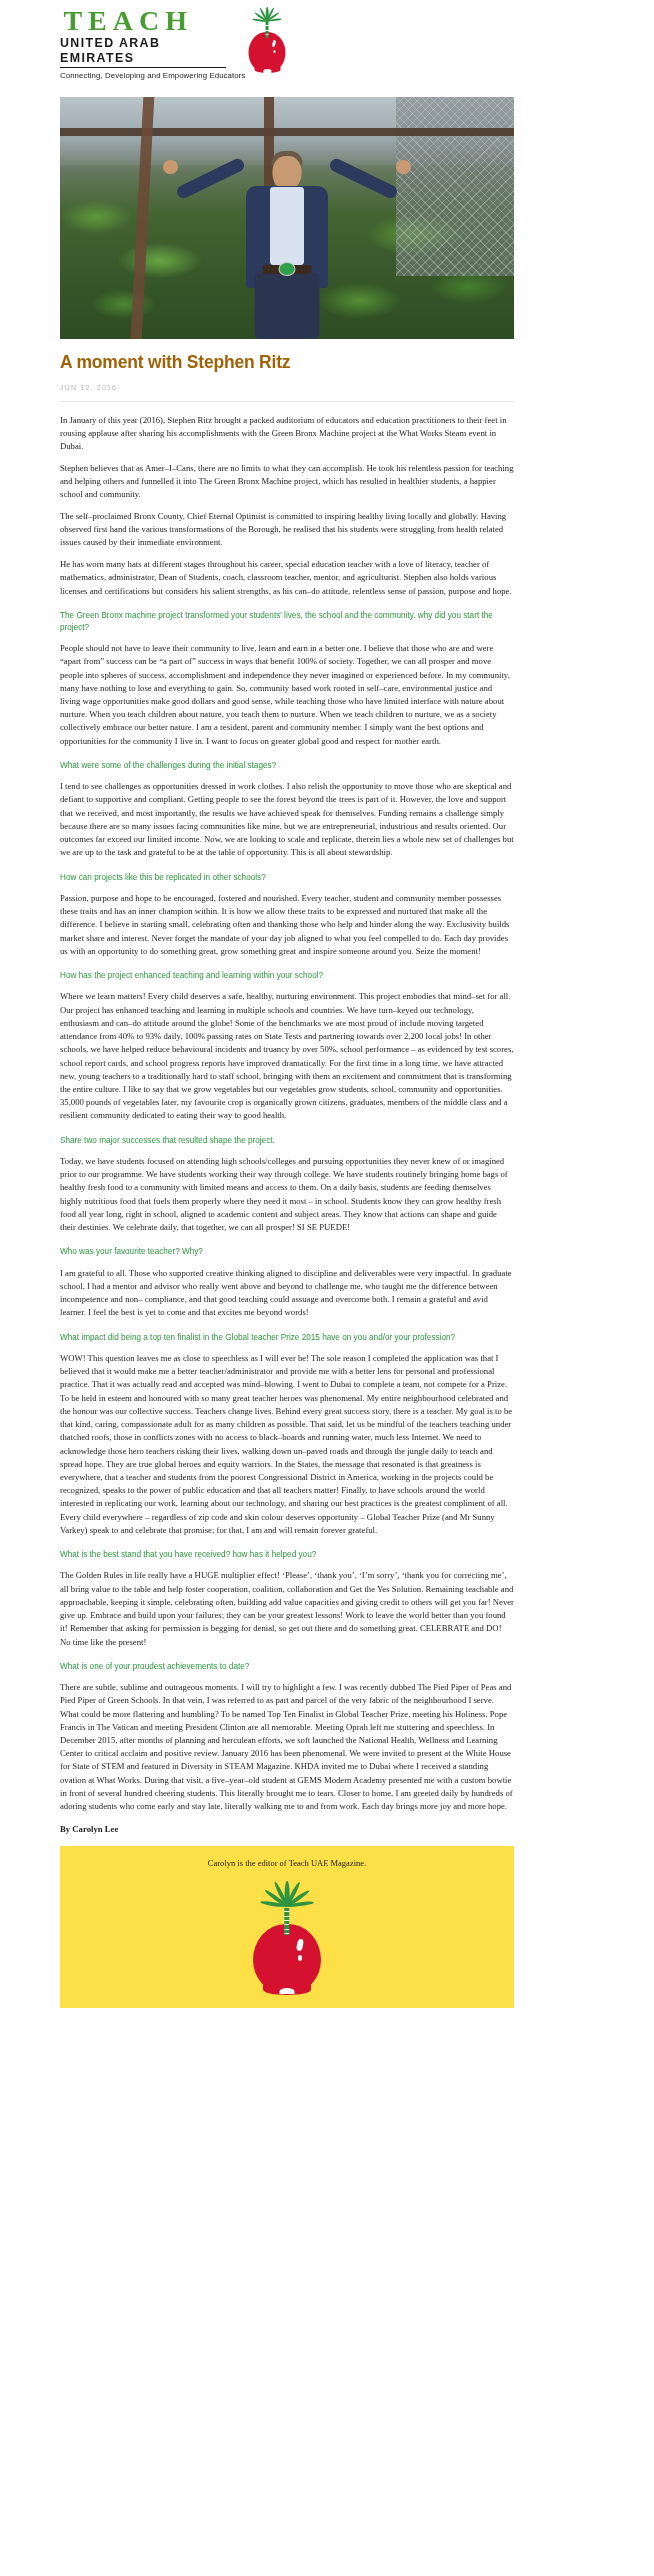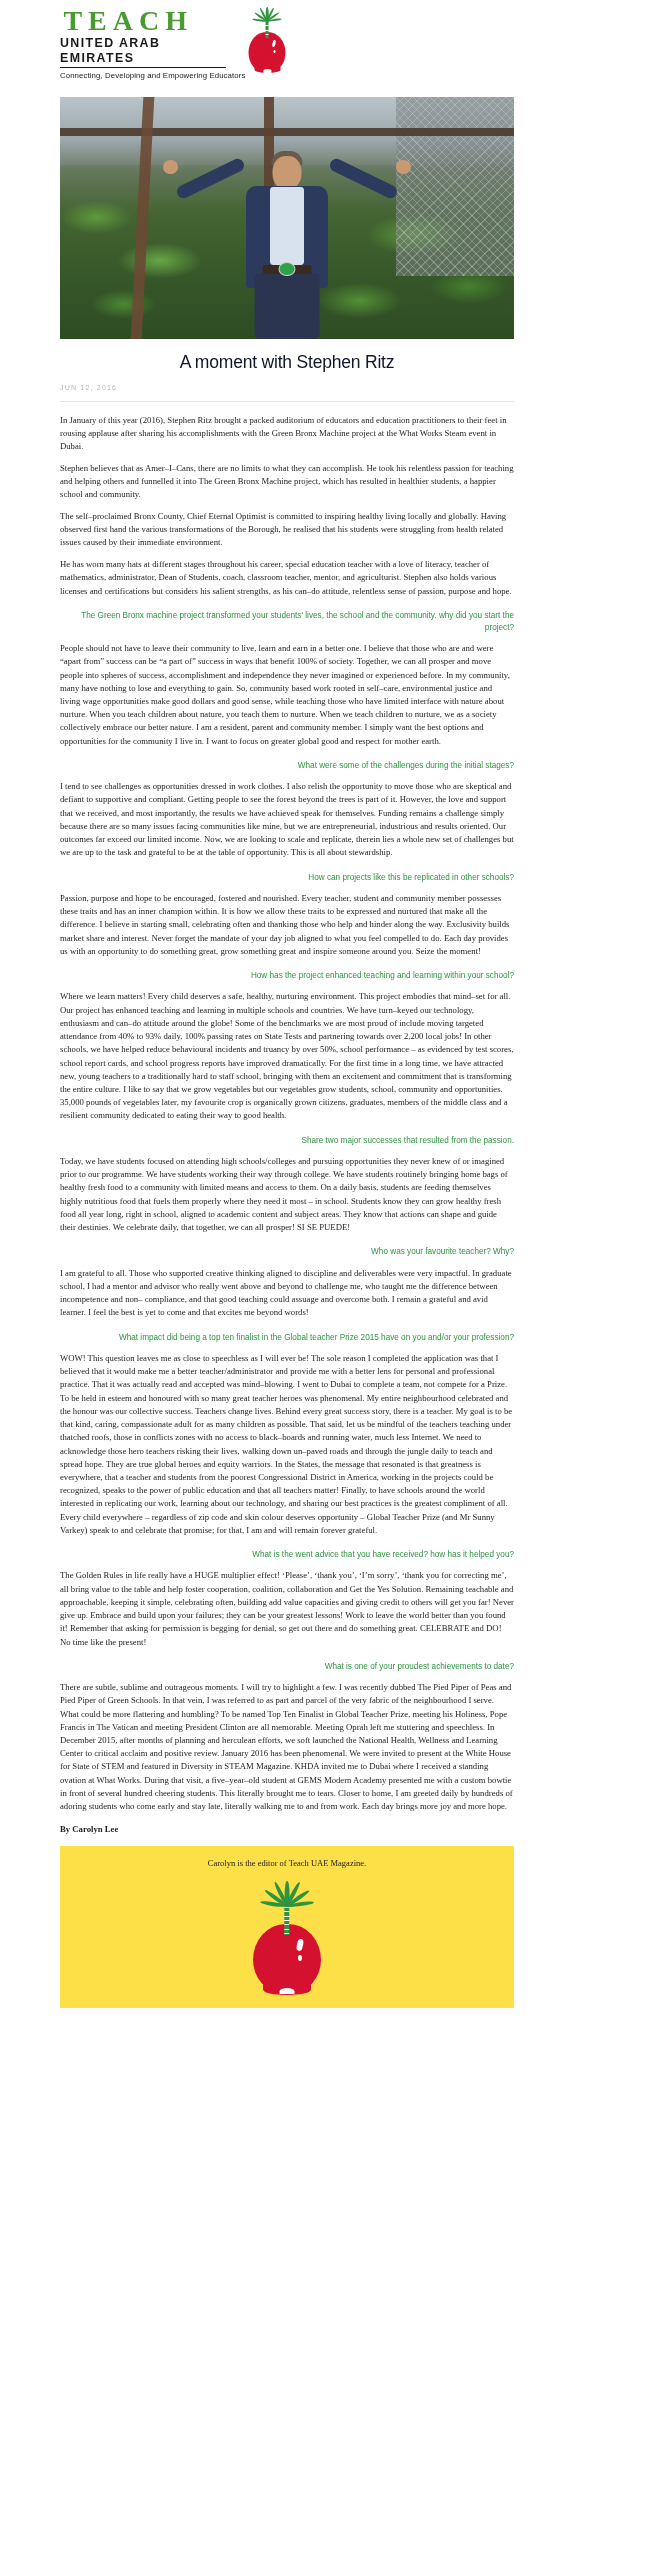--- a/index.html
+++ b/index.html
@@ -152,25 +152,24 @@
   .p-legs {
     position: absolute; left: 50%; transform: translateX(-50%); top: 130px;
     width: 65px; height: 66px; background: #2b3550; border-radius: 5.1px;
   }
 
   
   .article { margin: 0 60px; padding-top: 13.6px; }
   .title {
     font-family: "Liberation Sans", sans-serif;
     font-size: 17.5px;
-    font-weight: normal;
-    color: #0f172a;
+    font-weight: bold;
+    color: #a16207;
     margin: 0 0 10.2px 0;
     letter-spacing: -0.2px;
-    text-align: center;
   }
   .date {
     font-family: "Liberation Sans", sans-serif;
     font-size: 7px;
     letter-spacing: 1.2px;
     color: #b5b5b5;
     margin-bottom: 10.2px;
   }
   .rule { height: 0.9px; background: #e6e6e6; margin: 0 0 12px 0; }
 
@@ -179,21 +178,21 @@
     line-height: 1.52;
     margin: 0 0 8.5px 0;
     text-align: left;
     color: #242424;
   }
   h3.q {
     font-family: "Liberation Sans", sans-serif;
     color: #2f9440;
     font-size: 8.2px;
     font-weight: normal;
-    text-align: right;
+    text-align: left;
     margin: 12px 0 8.5px 0;
     line-height: 1.45;
   }
 
   .byline {
     font-size: 8.7px;
     font-weight: bold;
     margin: 10.2px 0 12px 0;
   }
 
@@ -346,30 +345,30 @@
 
       <h3 class="q">What were some of the challenges during the initial stages?</h3>
       <p class="body">I tend to see challenges as opportunities dressed in work clothes. I also relish the opportunity to move those who are skeptical and defiant to supportive and compliant. Getting people to see the forest beyond the trees is part of it. However, the love and support that we received, and most importantly, the results we have achieved speak for themselves. Funding remains a challenge simply because there are so many issues facing communities like mine, but we are entrepreneurial, industrious and results oriented. Our outcomes far exceed our limited income. Now, we are looking to scale and replicate, therein lies a whole new set of challenges but we are up to the task and grateful to be at the table of opportunity. This is all about stewardship.</p>
 
       <h3 class="q">How can projects like this be replicated in other schools?</h3>
       <p class="body">Passion, purpose and hope to be encouraged, fostered and nourished. Every teacher, student and community member possesses these traits and has an inner champion within. It is how we allow these traits to be expressed and nurtured that make all the difference. I believe in starting small, celebrating often and thanking those who help and hinder along the way. Exclusivity builds market share and interest. Never forget the mandate of your day job aligned to what you feel compelled to do. Each day provides us with an opportunity to do something great, grow something great and inspire someone around you. Seize the moment!</p>
 
       <h3 class="q">How has the project enhanced teaching and learning within your school?</h3>
       <p class="body">Where we learn matters! Every child deserves a safe, healthy, nurturing environment. This project embodies that mind–set for all. Our project has enhanced teaching and learning in multiple schools and countries. We have turn–keyed our technology, enthusiasm and can–do attitude around the globe! Some of the benchmarks we are most proud of include moving targeted attendance from 40% to 93% daily, 100% passing rates on State Tests and partnering towards over 2,200 local jobs! In other schools, we have helped reduce behavioural incidents and truancy by over 50%, school performance – as evidenced by test scores, school report cards, and school progress reports have improved dramatically. For the first time in a long time, we have attracted new, young teachers to a traditionally hard to staff school, bringing with them an excitement and commitment that is transforming the entire culture. I like to say that we grow vegetables but our vegetables grow students, school, community and opportunities. 35,000 pounds of vegetables later, my favourite crop is organically grown citizens, graduates, members of the middle class and a resilient community dedicated to eating their way to good health.</p>
 
-      <h3 class="q">Share two major successes that resulted from the passion.</h3>
+      <h3 class="q">Share two major successes that resulted shape the project.</h3>
       <p class="body">Today, we have students focused on attending high schools/colleges and pursuing opportunities they never knew of or imagined prior to our programme. We have students working their way through college. We have students routinely bringing home bags of healthy fresh food to a community with limited means and access to them. On a daily basis, students are feeding themselves highly nutritious food that fuels them properly where they need it most – in school. Students know they can grow healthy fresh food all year long, right in school, aligned to academic content and subject areas. They know that actions can shape and guide their destinies. We celebrate daily, that together, we can all prosper! SI SE PUEDE!</p>
 
       <h3 class="q">Who was your favourite teacher? Why?</h3>
       <p class="body">I am grateful to all. Those who supported creative thinking aligned to discipline and deliverables were very impactful. In graduate school, I had a mentor and advisor who really went above and beyond to challenge me, who taught me the difference between incompetence and non– compliance, and that good teaching could assuage and overcome both. I remain a grateful and avid learner. I feel the best is yet to come and that excites me beyond words!</p>
 
       <h3 class="q">What impact did being a top ten finalist in the Global teacher Prize 2015 have on you and/or your profession?</h3>
       <p class="body">WOW! This question leaves me as close to speechless as I will ever be! The sole reason I completed the application was that I believed that it would make me a better teacher/administrator and provide me with a better lens for personal and professional practice. That it was actually read and accepted was mind–blowing. I went to Dubai to complete a team, not compete for a Prize. To be held in esteem and honoured with so many great teacher heroes was phenomenal. My entire neighbourhood celebrated and the honour was our collective success. Teachers change lives. Behind every great success story, there is a teacher. My goal is to be that kind, caring, compassionate adult for as many children as possible. That said, let us be mindful of the teachers teaching under thatched roofs, those in conflicts zones with no access to black–boards and running water, much less Internet. We need to acknowledge those hero teachers risking their lives, walking down un–paved roads and through the jungle daily to teach and spread hope. They are true global heroes and equity warriors. In the States, the message that resonated is that greatness is everywhere, that a teacher and students from the poorest Congressional District in America, working in the projects could be recognized, speaks to the power of public education and that all teachers matter! Finally, to have schools around the world interested in replicating our work, learning about our technology, and sharing our best practices is the greatest compliment of all. Every child everywhere – regardless of zip code and skin colour deserves opportunity – Global Teacher Prize (and Mr Sunny Varkey) speak to and celebrate that promise; for that, I am and will remain forever grateful.</p>
 
-      <h3 class="q">What is the went advice that you have received? how has it helped you?</h3>
+      <h3 class="q">What is the best stand that you have received? how has it helped you?</h3>
       <p class="body">The Golden Rules in life really have a HUGE multiplier effect! ‘Please’, ‘thank you’, ‘I’m sorry’, ‘thank you for correcting me’, all bring value to the table and help foster cooperation, coalition, collaboration and Get the Yes Solution. Remaining teachable and approachable, keeping it simple, celebrating often, building add value capacities and giving credit to others will get you far! Never give up. Embrace and build upon your failures; they can be your greatest lessons! Work to leave the world better than you found it! Remember that asking for permission is begging for denial, so get out there and do something great. CELEBRATE and DO! No time like the present!</p>
 
       <h3 class="q">What is one of your proudest achievements to date?</h3>
       <p class="body">There are subtle, sublime and outrageous moments. I will try to highlight a few. I was recently dubbed The Pied Piper of Peas and Pied Piper of Green Schools. In that vein, I was referred to as part and parcel of the very fabric of the neighbourhood I serve. What could be more flattering and humbling? To be named Top Ten Finalist in Global Teacher Prize, meeting his Holiness, Pope Francis in The Vatican and meeting President Clinton are all memorable. Meeting Oprah left me stuttering and speechless. In December 2015, after months of planning and herculean efforts, we soft launched the National Health, Wellness and Learning Center to critical acclaim and positive review. January 2016 has been phenomenal. We were invited to present at the White House for State of STEM and featured in Diversity in STEAM Magazine. KHDA invited me to Dubai where I received a standing ovation at What Works. During that visit, a five–year–old student at GEMS Modern Academy presented me with a custom bowtie in front of several hundred cheering students. This literally brought me to tears. Closer to home, I am greeted daily by hundreds of adoring students who come early and stay late, literally walking me to and from work. Each day brings more joy and more hope.</p>
 
       <p class="byline">By Carolyn Lee</p>
     </div>
   </article>
 
   <div class="footer-card">

